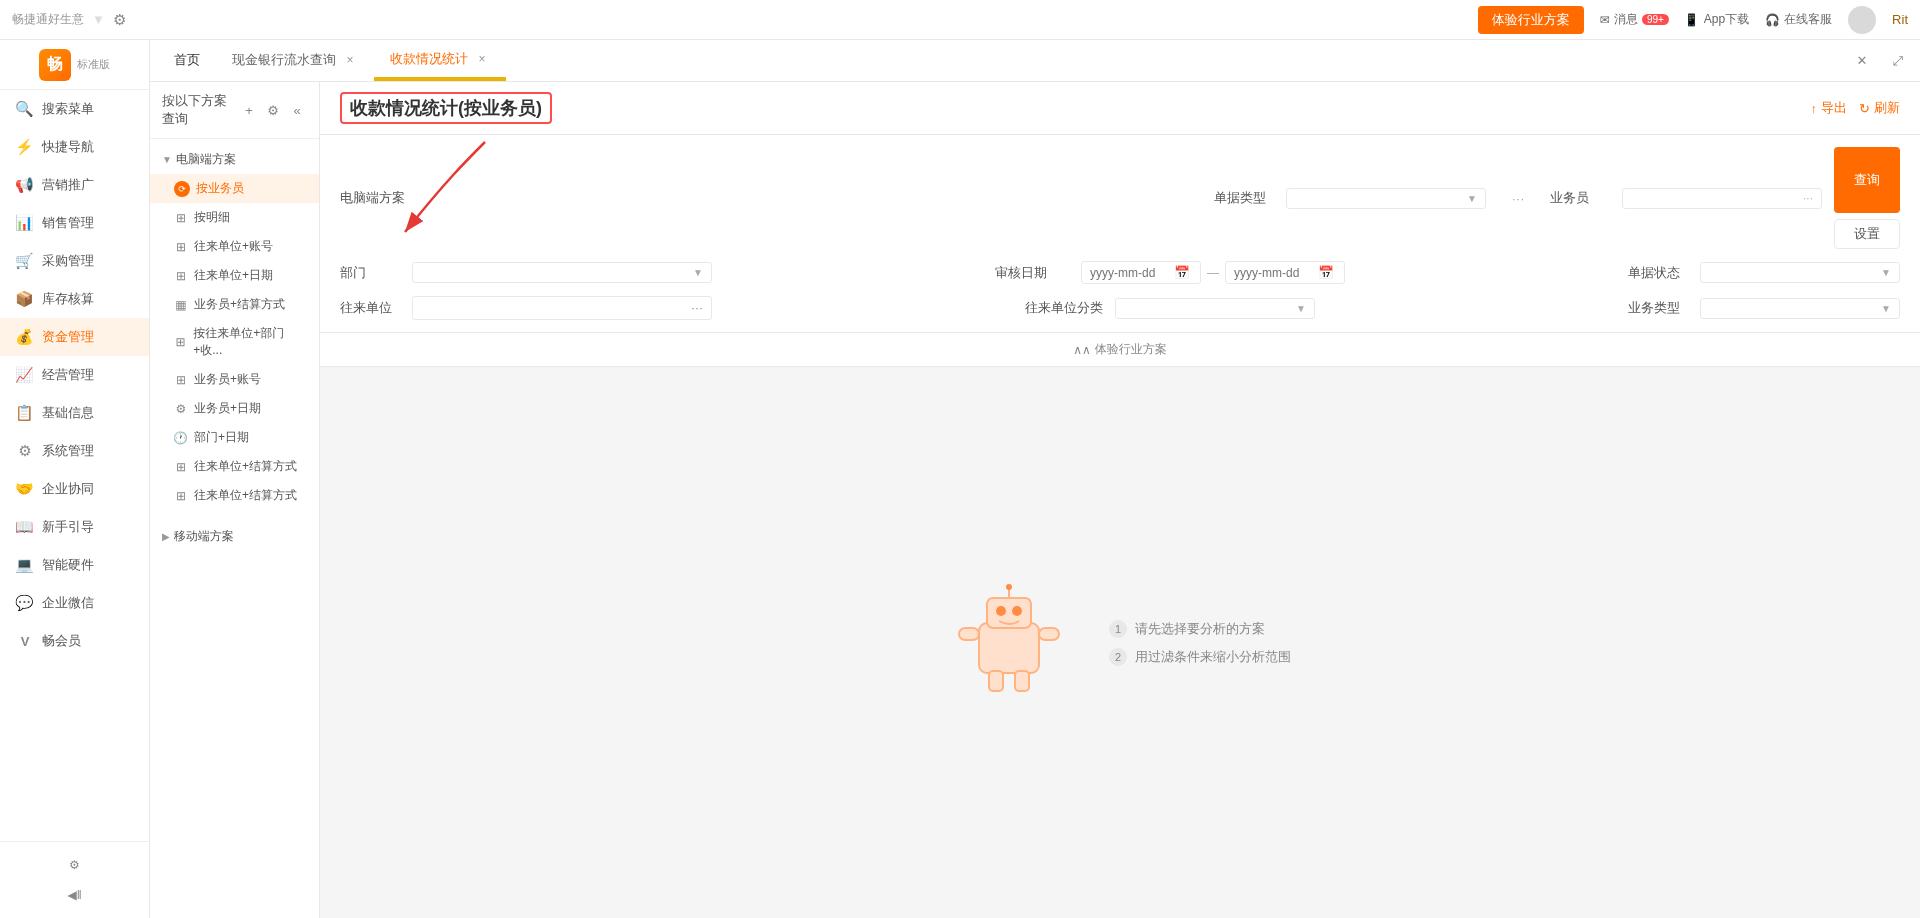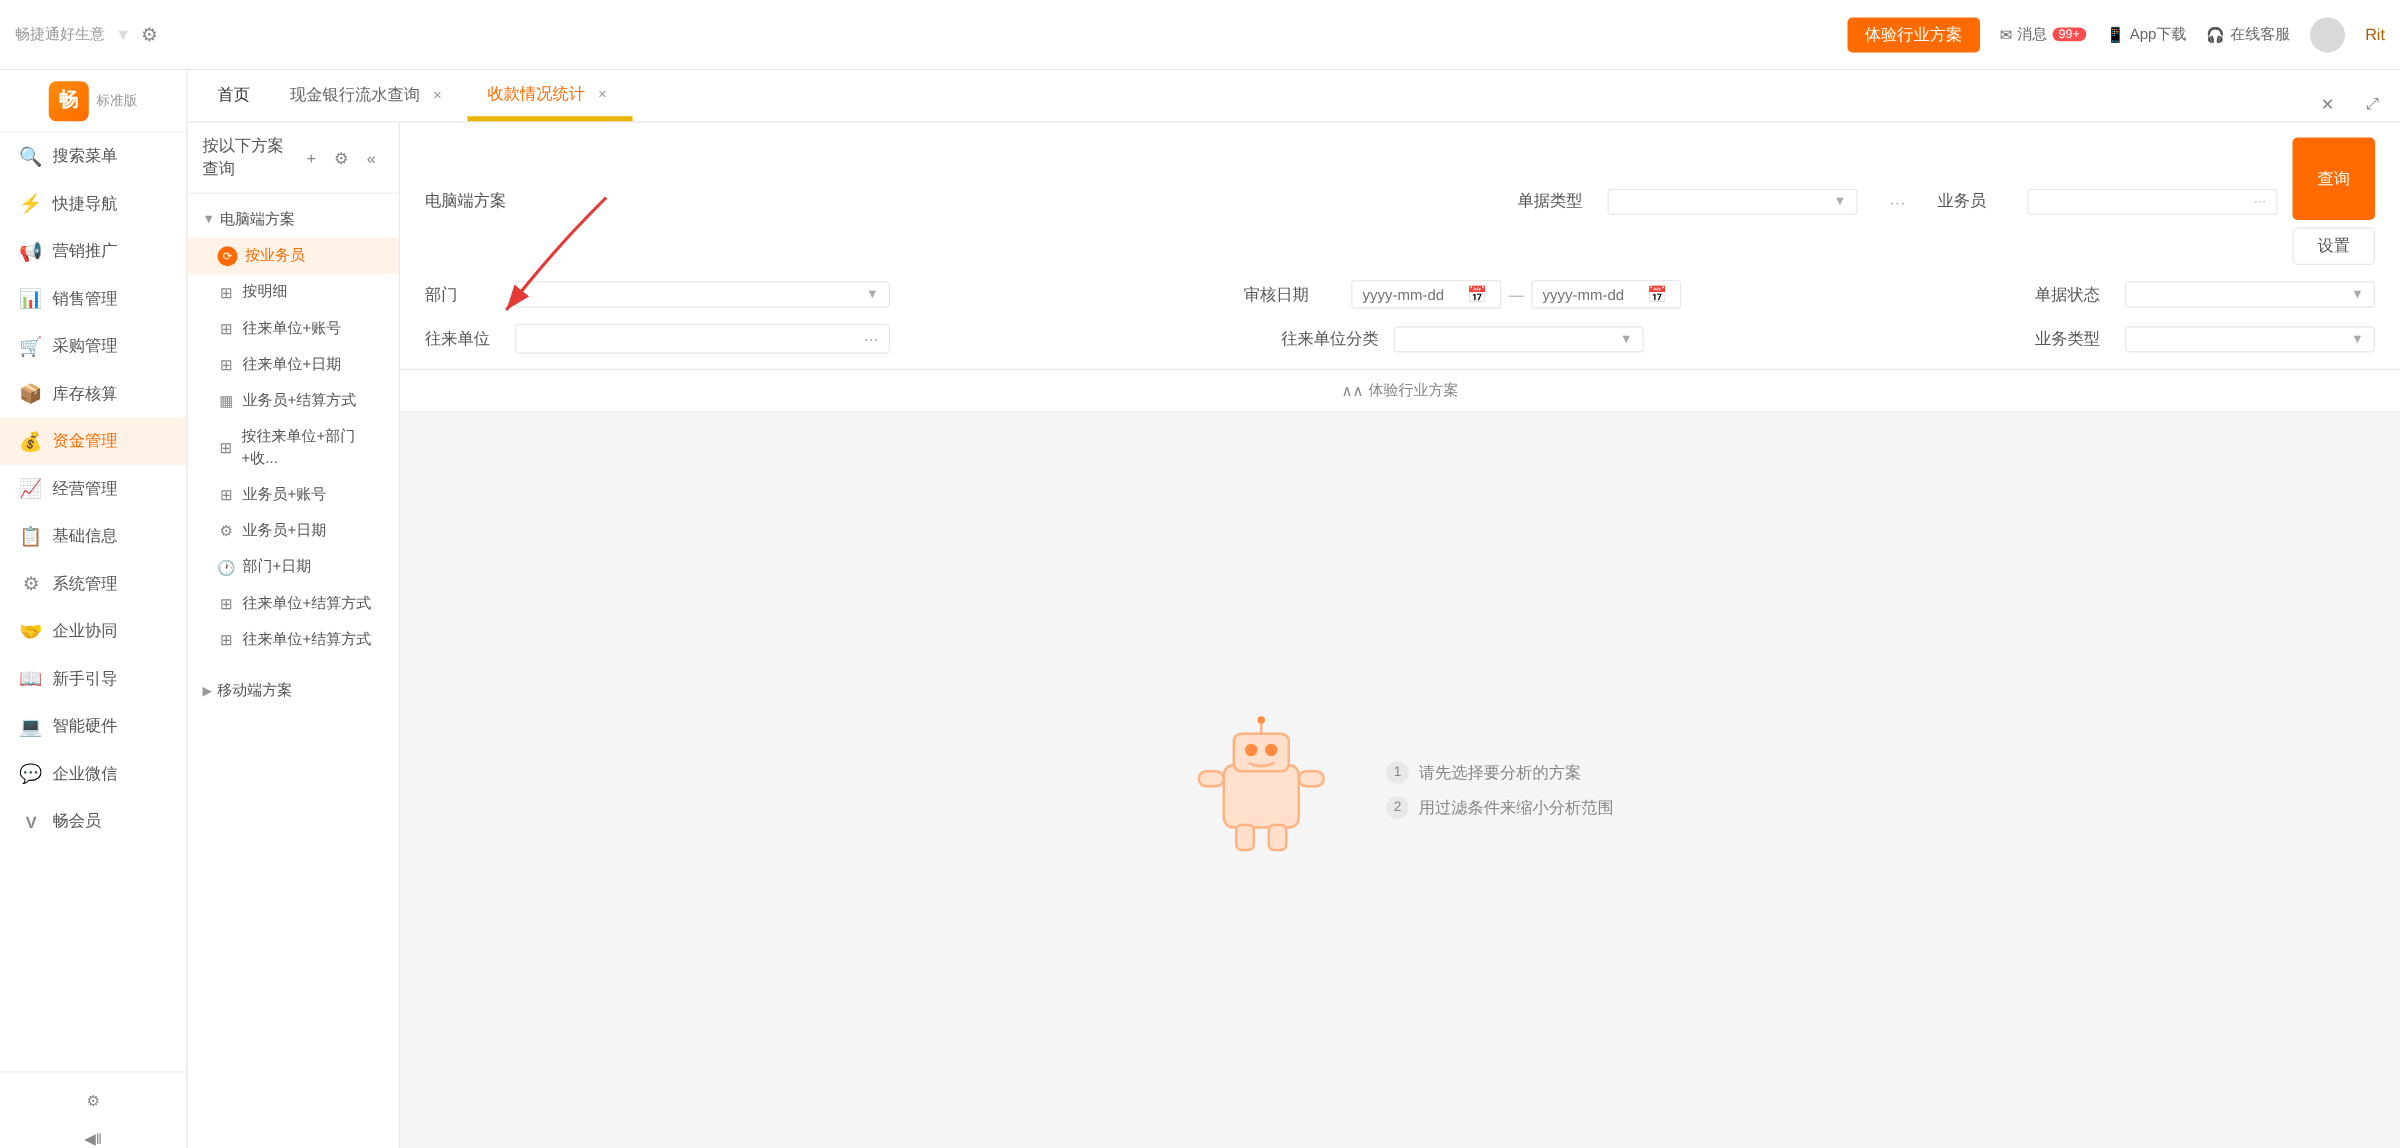--- a/index.html
+++ b/index.html
@@ -1,20 +1,20 @@
 <!DOCTYPE html>
 <html><head>
   <meta charset="utf-8">
   <style>
     * { box-sizing: border-box; margin: 0; padding: 0; font-family: 'Microsoft YaHei', Arial, sans-serif; }
     body { background: #f0f2f5; font-size: 13px; color: #333; overflow: hidden; }
 
     
     .top-header {
-      height: 56px;
+      height: 40px;
       background: #fff;
       display: flex;
       align-items: center;
       padding: 0 12px;
       border-bottom: 1px solid #e8e8e8;
       position: relative;
       z-index: 100;
     }
     .top-header-left {
       display: flex;
@@ -150,21 +150,21 @@
       display: flex;
       flex-direction: column;
       overflow: hidden;
     }
 
     
     .tab-bar {
       height: 42px;
       background: #fff;
       display: flex;
-      align-items: flex-end;
+      align-items: center;
       border-bottom: 1px solid #e8e8e8;
       padding: 0 8px;
     }
     .tab-item {
       height: 100%;
       display: flex;
       align-items: center;
       padding: 0 16px;
       font-size: 13px;
       cursor: pointer;
@@ -702,20 +702,33 @@
         <div class="scheme-group">
           <div class="scheme-group-title">
             <span class="arrow">▶</span>
             <span>移动端方案</span>
           </div>
         </div>
       </div>
 
       <div class="right-content">
 
+        <div class="page-title-bar">
+          <div class="page-title">收款情况统计(按业务员)</div>
+          <div class="page-title-actions">
+            <div class="action-link">
+              <span>↑</span>
+              <span>导出</span>
+            </div>
+            <div class="action-link">
+              <span>↻</span>
+              <span>刷新</span>
+            </div>
+          </div>
+        </div>
 
         <div class="filter-area">
 
           <div class="filter-row">
             <span class="filter-label">电脑端方案</span>
             <div style="flex:1"></div>
             <span class="filter-label">单据类型</span>
             <div class="filter-select" style="min-width:200px">
               <span></span>
               <span class="chevron">▼</span>

